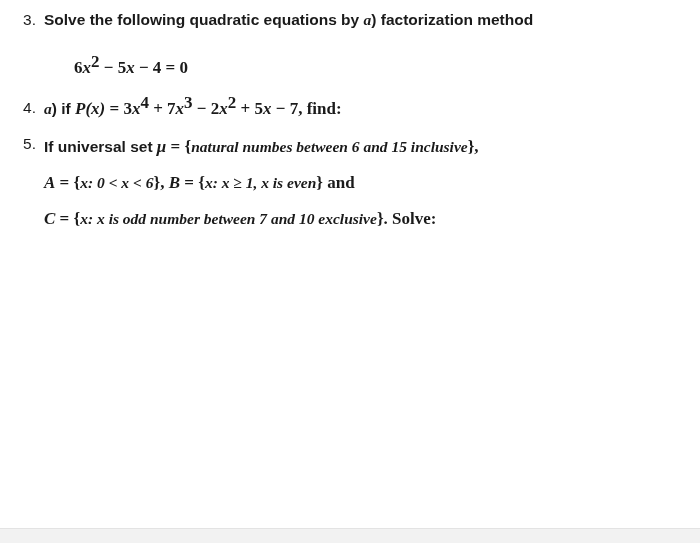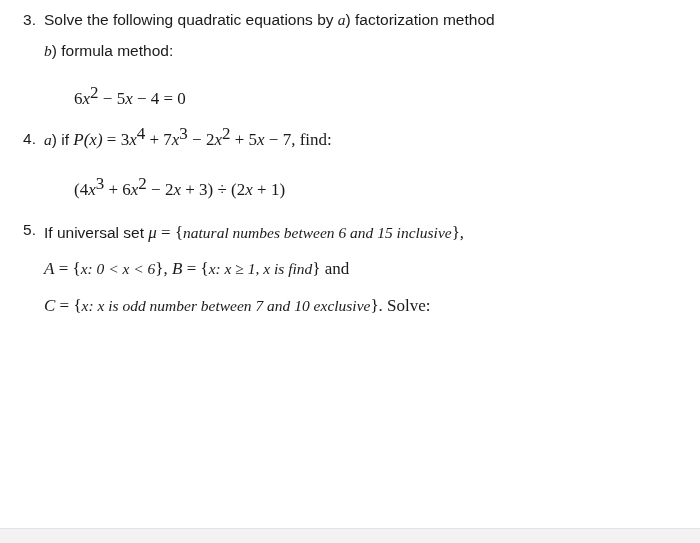--- a/index.html
+++ b/index.html
@@ -43,20 +43,21 @@
     text-align: right;
     padding-right: 8px;
     font-size: 15.5px;
     line-height: 1.55;
     box-sizing: border-box;
   }
   .qbody {
     flex: 1 1 auto;
     font-size: 15.5px;
     line-height: 1.55;
+    font-weight: bold;
   }
   .line {
     margin: 0 0 7px 0;
     white-space: nowrap;
   }
   .indent-1 { padding-left: 0px; }
   .indent-2 { padding-left: 30px; }
   .indent-3 { padding-left: 56px; }
   .gap-top { margin-top: 23px; }
   .gap-bot { margin-bottom: 13px; }
@@ -112,42 +113,38 @@
 </style>
 </head>
 <body>
 
 <div class="page">
 
   <div class="q">
     <div class="qnum">3.</div>
     <div class="qbody">
       <div class="line"><span>Solve the following quadratic equations by </span><span class="it">a</span><span>) factorization method</span></div>
-      <div class="line indent-1"><span class="it">b</span><span>) formula method:</span></div>
       <div class="line indent-2 gap-top gap-bot">
         <span class="mathup">6</span><span class="math">x</span><sup class="mathup">2</sup><span class="mathup"> − 5</span><span class="math">x</span><span class="mathup"> − 4 = 0</span>
       </div>
     </div>
   </div>
 
   <div class="q">
     <div class="qnum">4.</div>
     <div class="qbody">
       <div class="line">
         <span class="it">a</span><span>) if </span><span class="math">P</span><span class="math">(x)</span><span class="mathup"> = 3</span><span class="math">x</span><sup class="mathup">4</sup><span class="mathup"> + 7</span><span class="math">x</span><sup class="mathup">3</sup><span class="mathup"> − 2</span><span class="math">x</span><sup class="mathup">2</sup><span class="mathup"> + 5</span><span class="math">x</span><span class="mathup"> − 7, find:</span>
       </div>
-      <div class="line indent-2 gap-top gap-bot">
-        <span class="mathup">(4</span><span class="math">x</span><sup class="mathup">3</sup><span class="mathup"> + 6</span><span class="math">x</span><sup class="mathup">2</sup><span class="mathup"> − 2</span><span class="math">x</span><span class="mathup"> + 3) ÷ (2</span><span class="math">x</span><span class="mathup"> + 1)</span>
-      </div>
     </div>
   </div>
 
   <div class="q">
     <div class="qnum">5.</div>
     <div class="qbody q5body">
       <div class="line"><span>If universal set </span><span class="math">μ</span><span class="mathup"> = {</span><span class="it">natural numbes between 6 and 15 inclusive</span><span class="mathup">},</span></div>
-      <div class="line"><span class="math">A</span><span class="mathup"> = {</span><span class="it">x: 0 &lt; x &lt; 6</span><span class="mathup">}, </span><span class="math">B</span><span class="mathup"> = {</span><span class="it">x: x ≥ 1, x is find</span><span class="mathup">} and</span></div>
+      <div class="line"><span class="math">A</span><span class="mathup"> = {</span><span class="it">x: 0 &lt; x &lt; 6</span><span class="mathup">}, </span><span class="math">B</span><span class="mathup"> = {</span><span class="it">x: x ≥ 1, x is even</span><span class="mathup">} and</span></div>
       <div class="line"><span class="math">C</span><span class="mathup"> = {</span><span class="it">x: x is odd number between 7 and 10 exclusive</span><span class="mathup">}. Solve:</span></div>
     </div>
   </div>
 
   <div class="bottom-strip"></div>
 </div>
 
 </body></html>

